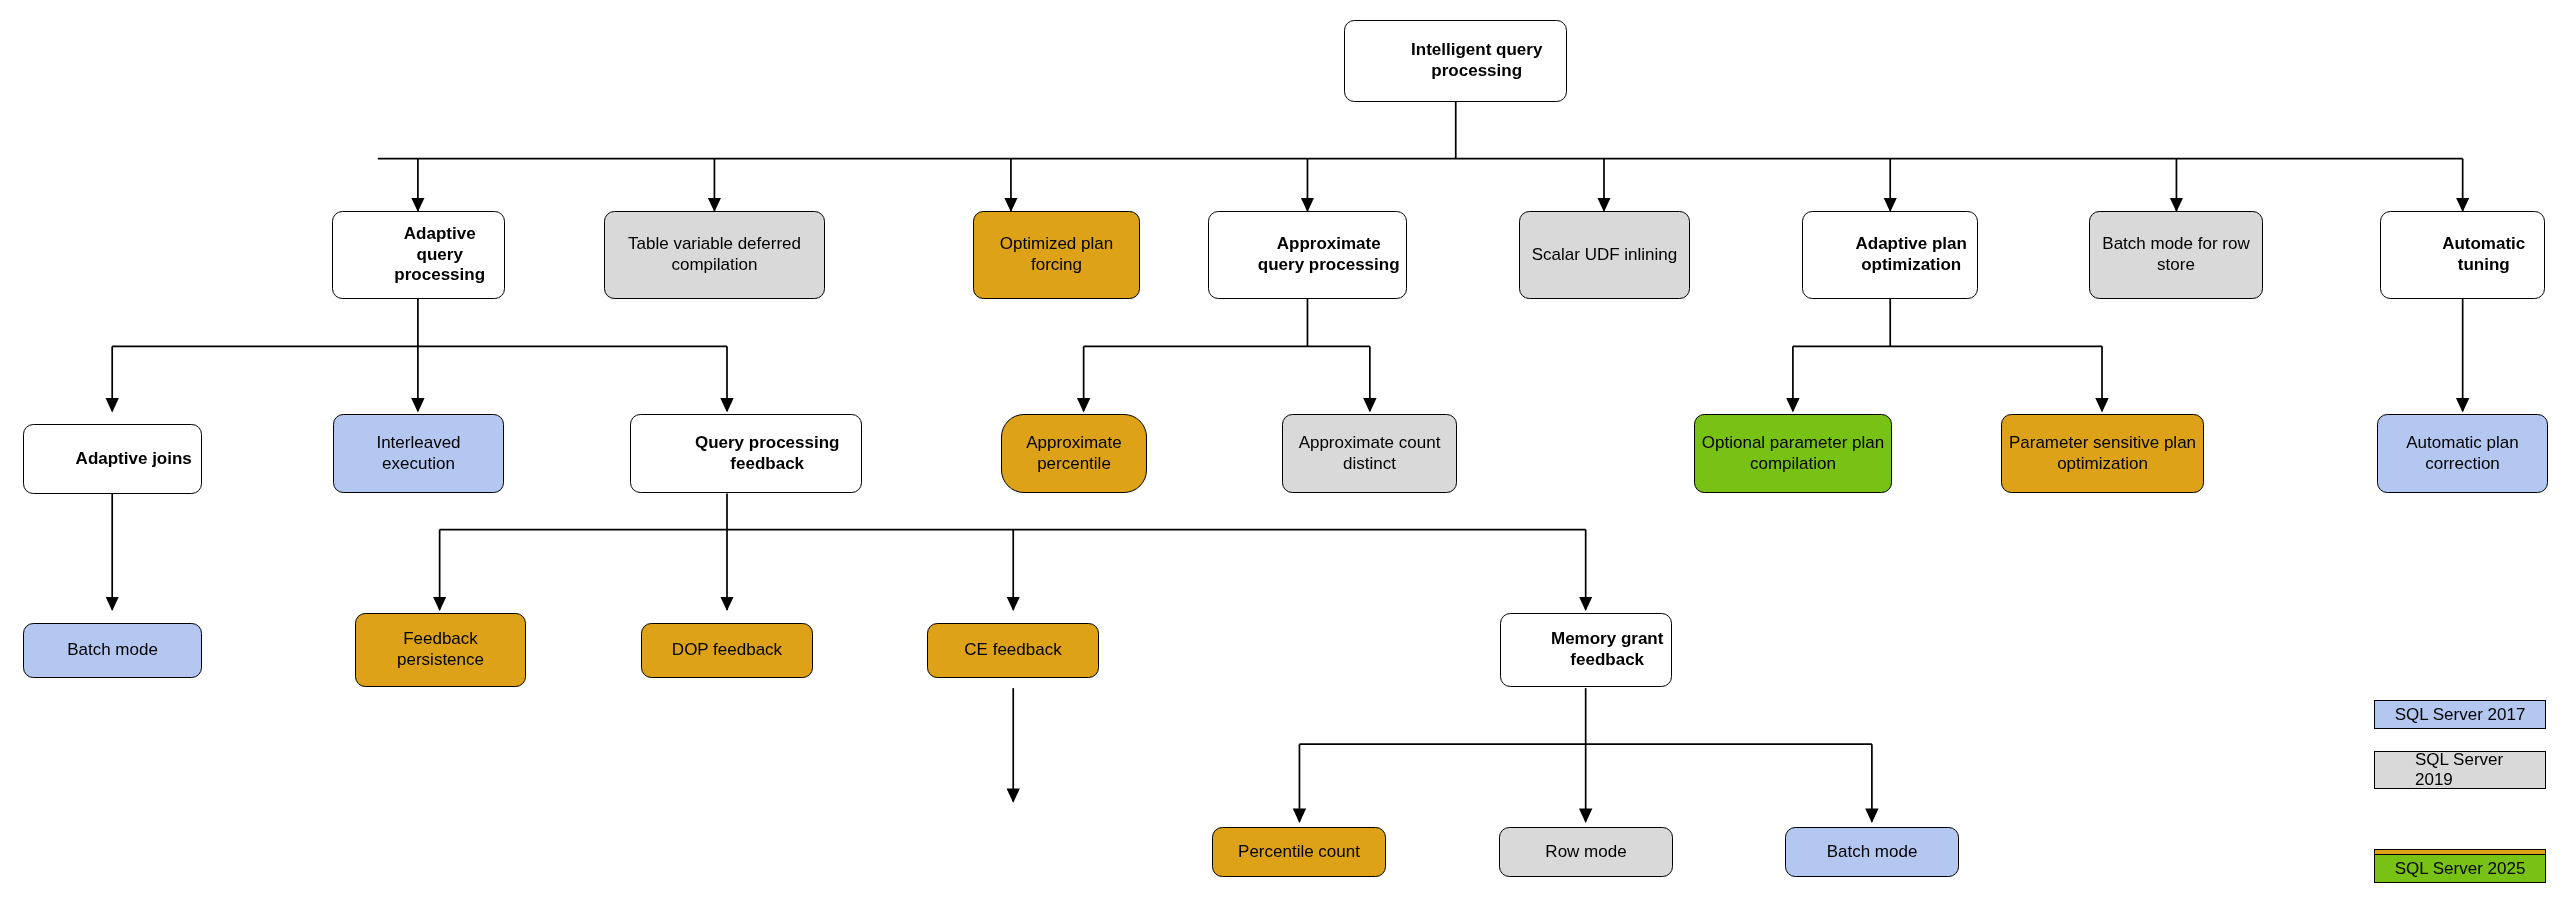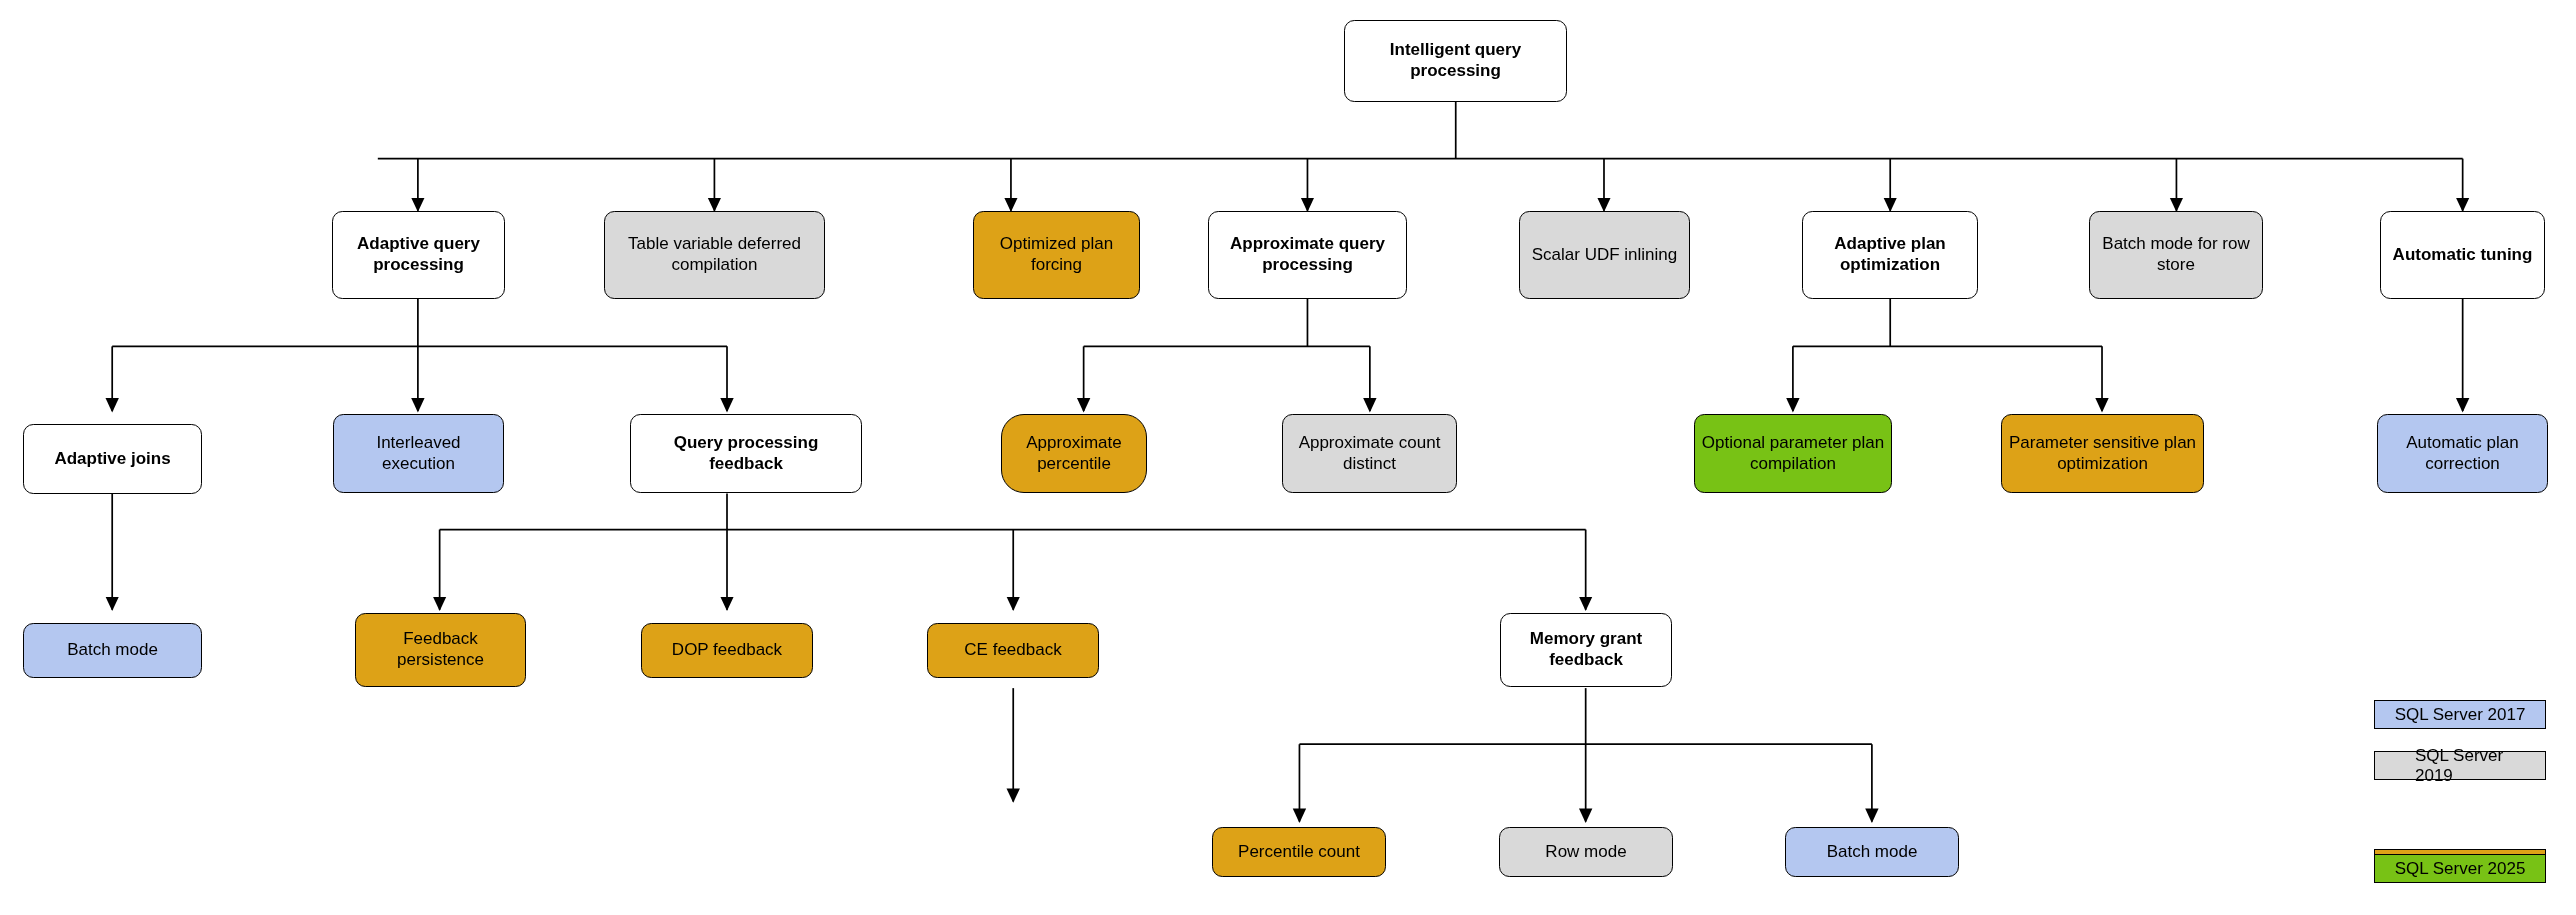--- a/index.html
+++ b/index.html
@@ -23,21 +23,21 @@
     font-size:17px;
     line-height:1.22;
     padding:2.3px 4.6px;
   }
   .node.bold{font-weight:bold;}
   .node .lbl{display:block;width:100%;}
   .v2017{background:#b4c7f0;}
   .v2019{background:#d9d9d9;}
   .v2022{background:#dda217;}
   .v2025{background:#78c215;}
-  .vwhite{background:#ffffff;}
+  .vwhite{background:#ffffff;padding-left:47px;}
 
   #legend{position:absolute;}
   .legend-item{
     position:absolute;
     box-sizing:border-box;
     display:flex;align-items:center;justify-content:center;
     border:1.7px solid #000000;
     border-radius:0;
     font-size:17px;
     color:#000000;
@@ -204,21 +204,21 @@
   </div>
 
   <div class="node v2017" style="left:1785px;top:827px;width:174px;height:50px;">
     <span class="lbl">Batch mode</span>
   </div>
 
   <div id="legend" style="left:0;top:0;">
     <div class="legend-item v2017" style="left:2374px;top:700px;width:172px;height:29px;">
       <span>SQL Server 2017</span>
     </div>
-    <div class="legend-item v2019" style="left:2374px;top:751px;width:172px;height:29px;padding-left:40px;">
+    <div class="legend-item v2019" style="left:2374px;top:751px;width:172px;height:38px;padding-left:40px;">
       <span>SQL Server 2019</span>
     </div>
     <div class="legend-item v2022" style="left:2374px;top:849px;width:172px;height:29px;padding-left:39px;">
       <span>SQL Server 2022</span>
     </div>
     <div class="legend-item v2025" style="left:2374px;top:854px;width:172px;height:29px;">
       <span>SQL Server 2025</span>
     </div>
   </div>
 

